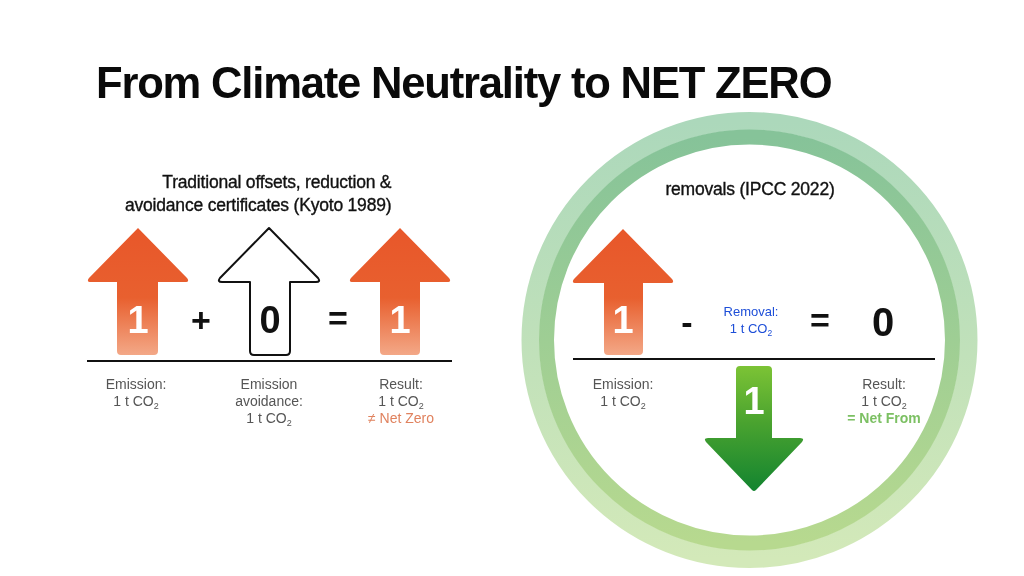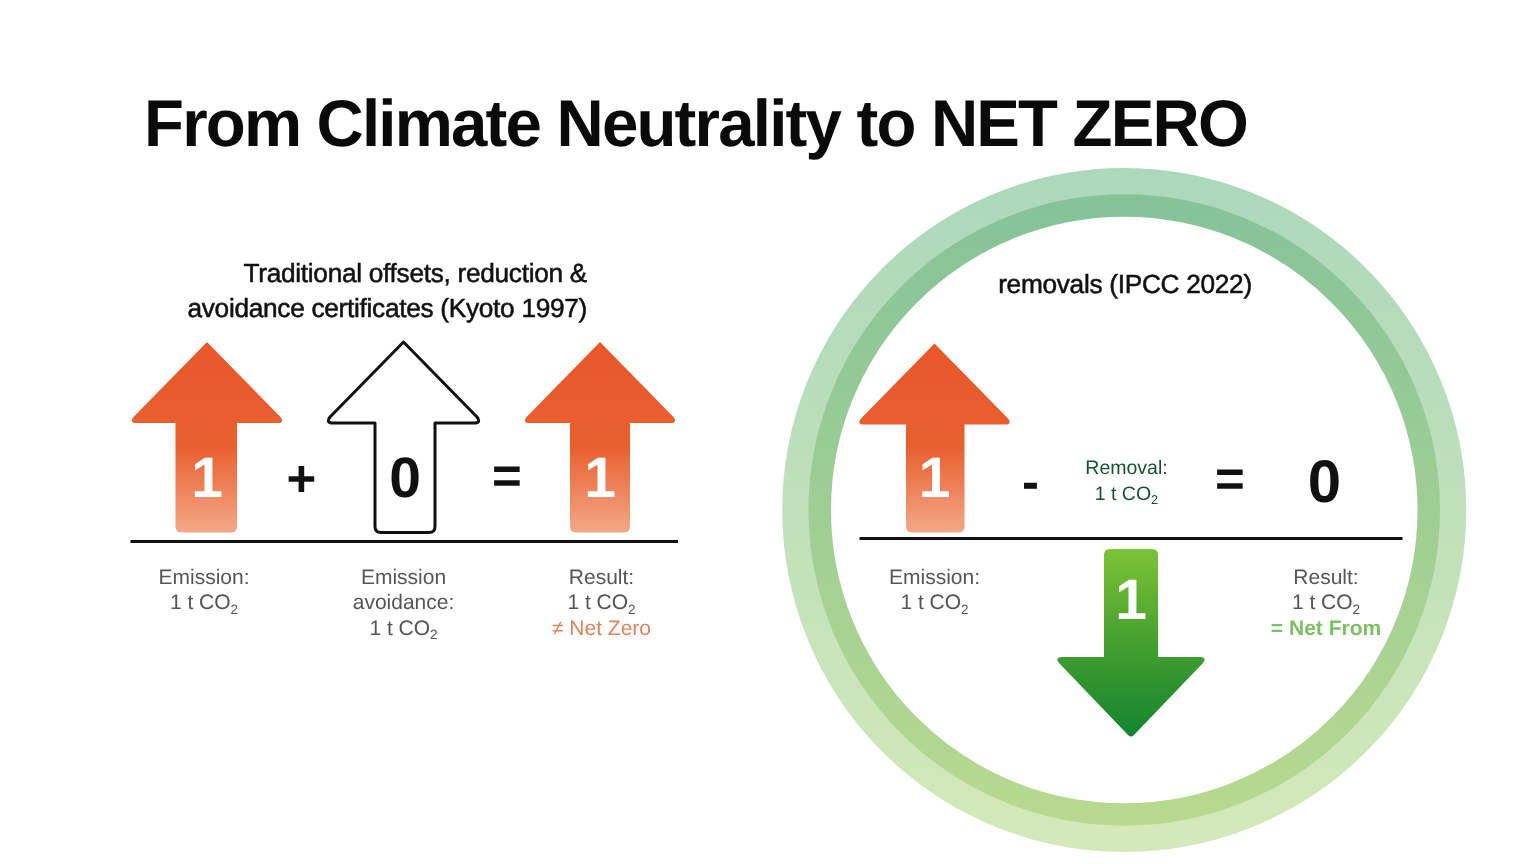--- a/index.html
+++ b/index.html
@@ -44,21 +44,21 @@
 
   .caption {
     position: absolute; font-size: 14px; line-height: 17px; color: #555;
     text-align: center; transform: translateX(-50%); white-space: nowrap;
   }
   .caption sub { font-size: 9px; vertical-align: -3px; line-height: 0; }
   .caption .neg { color: #e0825e; }
   .caption .pos { color: #7cc063; font-weight: 700; }
 
   .removal {
-    position: absolute; font-size: 13px; line-height: 17px; color: #14532d;
+    position: absolute; font-size: 13px; line-height: 17px; color: #1d4ed8;
     text-align: center; transform: translateX(-50%); white-space: nowrap;
   }
   .removal sub { font-size: 8.5px; vertical-align: -3px; line-height: 0; }
 </style>
 </head>
 <body>
 
 <div class="slide">
 
   <div class="title">From Climate Neutrality to NET ZERO</div>
@@ -105,21 +105,21 @@
       <path d="M623,229 L672,279 Q675,283 670,283 L643,283 L643,351 Q643,355 639,355 L608,355 Q604,355 604,351 L604,283 L576,283 Q571,283 574,279 Z" fill="url(#orangeGrad)"></path>
     </g>
     <line x1="573" y1="359" x2="935" y2="359" stroke="#111" stroke-width="2"></line>
     <g>
       <path d="M740,366 L768,366 Q772,366 772,370 L772,438 L800,438 Q805,438 802,442 L756,490 Q754,492 752,490 L706,442 Q703,438 708,438 L736,438 L736,370 Q736,366 740,366 Z" fill="url(#greenGrad)"></path>
     </g>
   </svg>
 
   <div class="subtitle left">
     <div>Traditional offsets, reduction &amp;</div>
-    <div>avoidance certificates (Kyoto 1997)</div>
+    <div>avoidance certificates (Kyoto 1989)</div>
   </div>
 
   <div class="arrow-num" style="left:138px; top:320px;">1</div>
   <div class="op" style="left:201px; top:320px;">+</div>
   <div class="arrow-num dark" style="left:270px; top:320px;">0</div>
   <div class="op" style="left:338px; top:318px;">=</div>
   <div class="arrow-num" style="left:400px; top:320px;">1</div>
 
   <div class="caption" style="left:136px; top:376px;">
     <div>Emission:</div>

